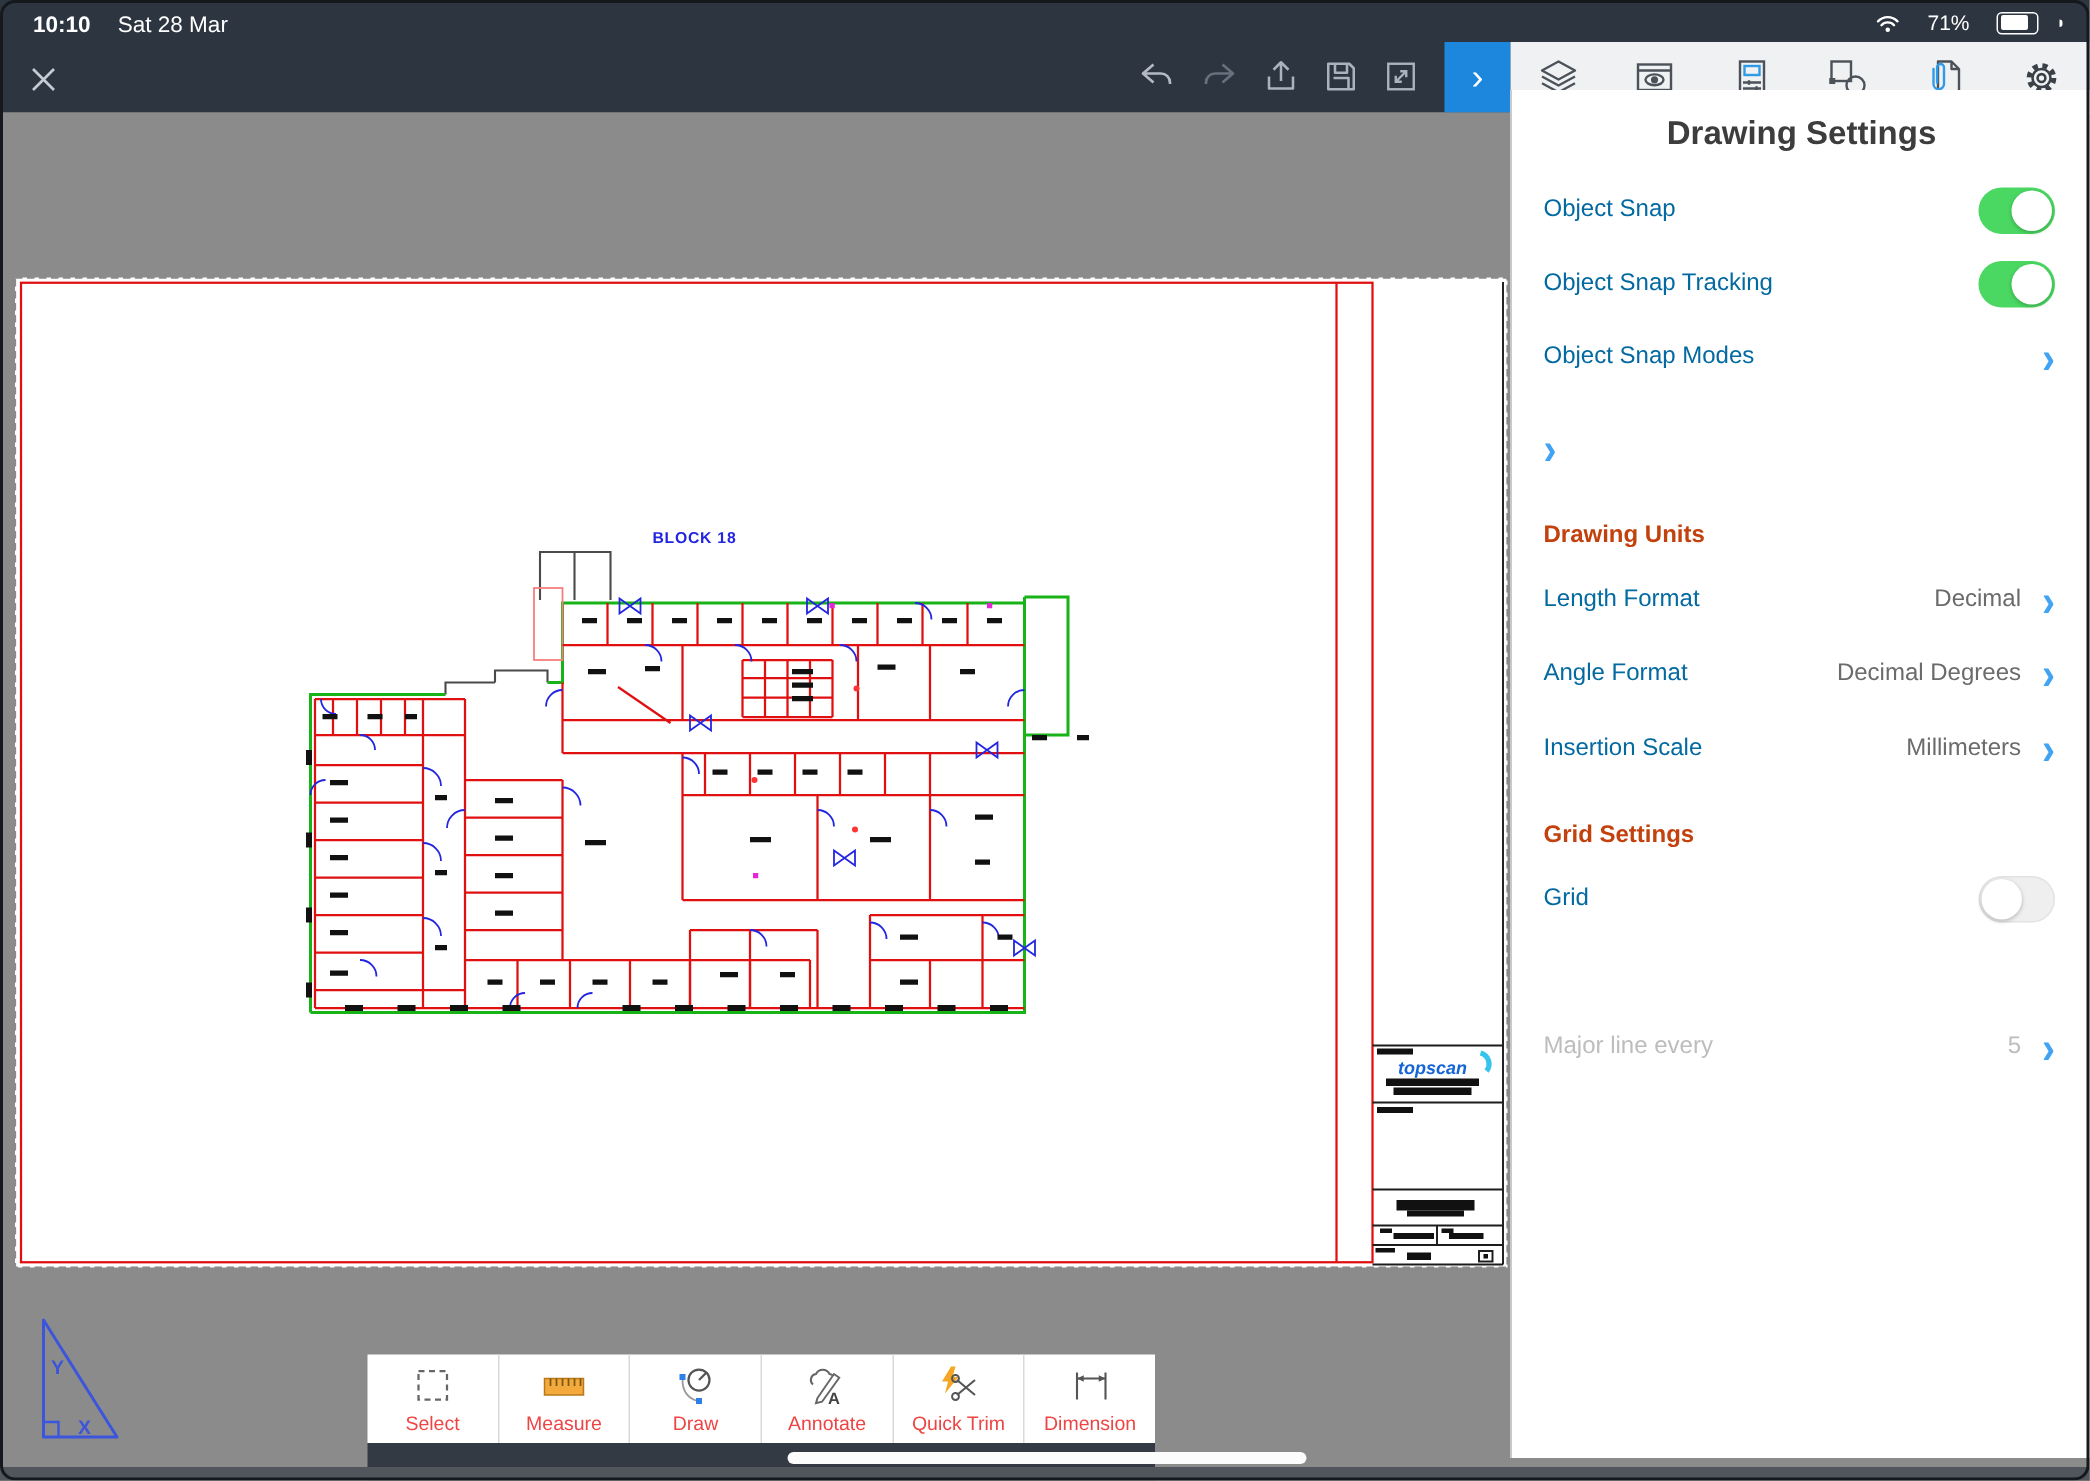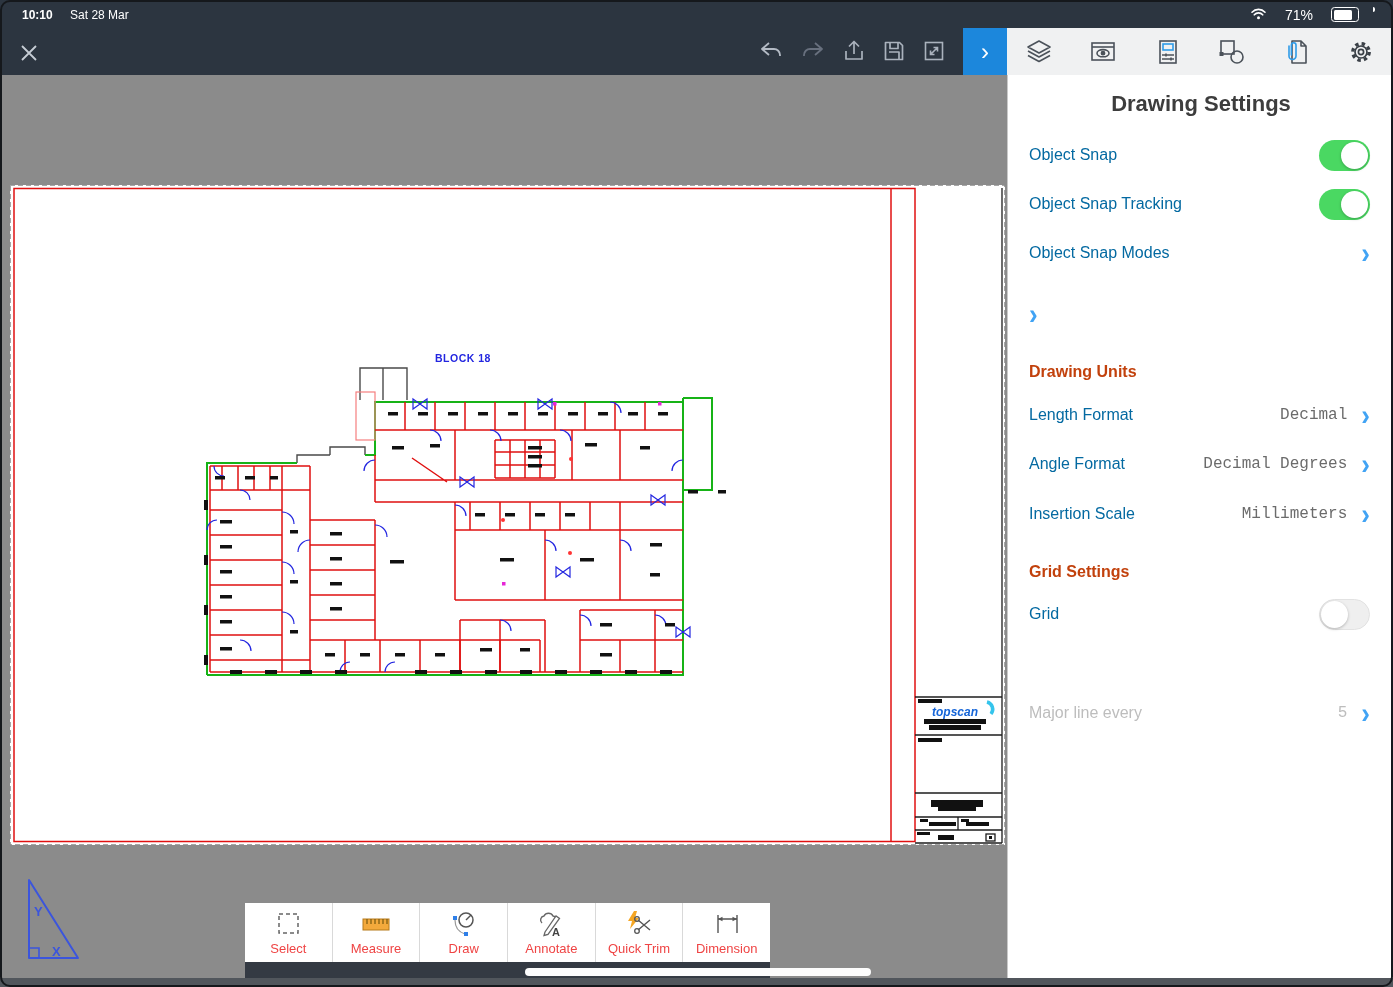--- a/index.html
+++ b/index.html
@@ -1,42 +1,42 @@
 <!DOCTYPE html>
 <html><head>
 <meta charset="utf-8">
 <style>
   html,body{margin:0;padding:0;background:#666;}
   #screen{position:relative;width:1393px;height:987px;background:#8b8b8b;overflow:hidden;
     font-family:"Liberation Sans","DejaVu Sans",sans-serif;}
   
   #topbar{position:absolute;left:0;top:0;width:1393px;height:75px;background:#2c3540;}
-  #statusleft{position:absolute;left:22px;top:8px;color:#fff;font-size:12px;}
+  #statusleft{position:absolute;left:22px;top:8px;color:#fff;font-size:15px;}
   #statusleft .time{font-weight:bold;margin-right:14px;}
-  #statusright{position:absolute;right:18px;top:7px;display:flex;gap:18px;color:#fff;font-size:14px;}
+  #statusright{position:absolute;right:18px;top:7px;display:flex;align-items:center;gap:18px;color:#fff;font-size:14px;}
   .batt{position:relative;width:26px;height:13px;border:1.5px solid #fff;border-radius:3.5px;}
   .batt .lvl{position:absolute;left:1.5px;top:1.5px;bottom:1.5px;width:70%;background:#fff;border-radius:1.5px;}
   .batt-tip{width:2px;height:5px;background:#fff;border-radius:0 2px 2px 0;margin-left:-4px;}
   #closebtn{position:absolute;left:15px;top:39px;width:28px;height:28px;cursor:pointer;}
   #winicons{position:absolute;left:757px;top:38px;display:flex;gap:14px;}
   #winicons svg{display:block;}
   #expandpanel{position:absolute;left:963px;top:28px;width:44px;height:47px;background:#1c87dc;
     color:#fff;font-size:24px;display:flex;align-items:center;justify-content:center;cursor:pointer;}
   #paneltools{position:absolute;left:1007px;top:28px;width:386px;height:47px;background:#f0f1f2;
     display:flex;align-items:center;justify-content:space-around;border-bottom:1px solid #e3e3e3;}
   
   #canvas{position:absolute;left:0;top:75px;width:1007px;height:912px;background:#8b8b8b;}
   #canvas svg{position:absolute;left:0;top:0;}
   
-  #panel{position:absolute;left:1007px;top:75px;width:386px;height:912px;background:#fff;border-left:1px solid #c9c9c9;}
+  #panel{position:absolute;left:1007px;top:60px;width:386px;height:912px;background:#fff;border-left:1px solid #c9c9c9;}
   #panel-title{position:absolute;left:0;top:16px;width:100%;text-align:center;font-size:22px;font-weight:bold;color:#3d3d3d;}
   .prow{position:absolute;left:0;width:100%;height:44px;display:flex;align-items:center;padding:0 24px 0 21px;box-sizing:border-box;}
   .plabel{font-size:16px;color:#0369a1;flex:1;}
   .phead{font-size:16px;font-weight:bold;color:#c2410c;flex:1;}
-  .pvalue{font-size:16px;color:#6b6b6b;margin-right:14px;font-family:Liberation Mono, monospace;}
+  .pvalue{font-size:16px;color:#6b6b6b;margin-right:14px;}
   .dim{color:#bdbdbd !important;}
   .chev{font-size:26px;line-height:20px;color:#41a3f4;font-weight:600;transform:scaleY(1.15);}
   .toggle{width:51px;height:31px;border-radius:16px;position:relative;cursor:pointer;}
   .toggle.on{background:#4ad862;}
   .toggle.off{background:#efefef;border:1px solid #e2e2e2;box-sizing:border-box;}
   .knob{position:absolute;top:2px;width:27px;height:27px;border-radius:50%;background:#fff;box-shadow:0 1px 3px rgba(0,0,0,.25);}
   .toggle.on .knob{right:2px;}
   .toggle.off .knob{left:1px;top:1.5px;}
   
   #btoolbar{position:absolute;left:245px;top:903px;width:525px;height:59px;background:#fff;display:flex;}

